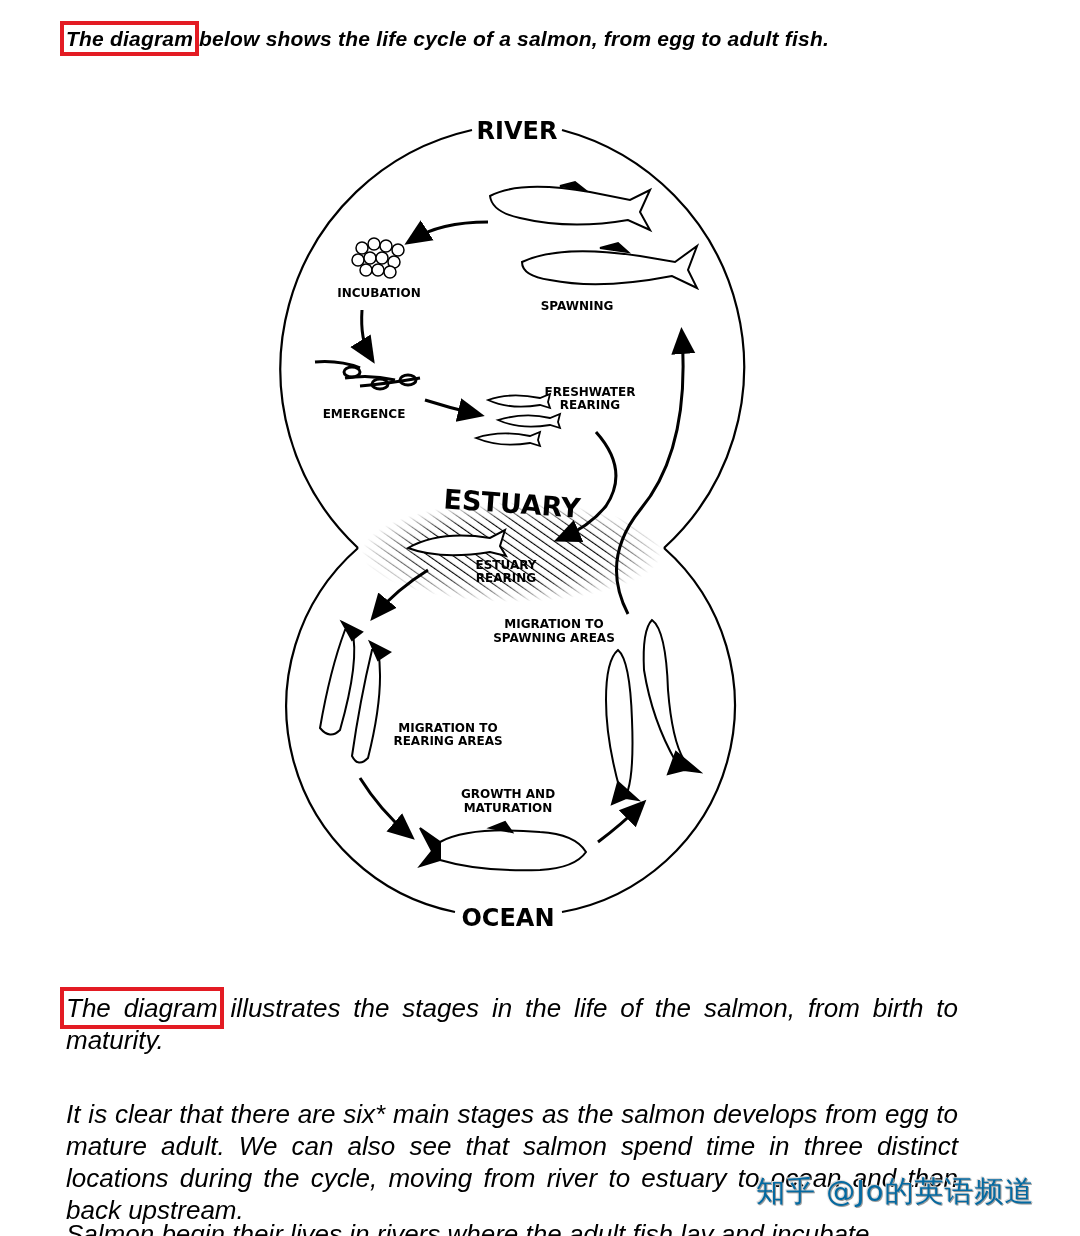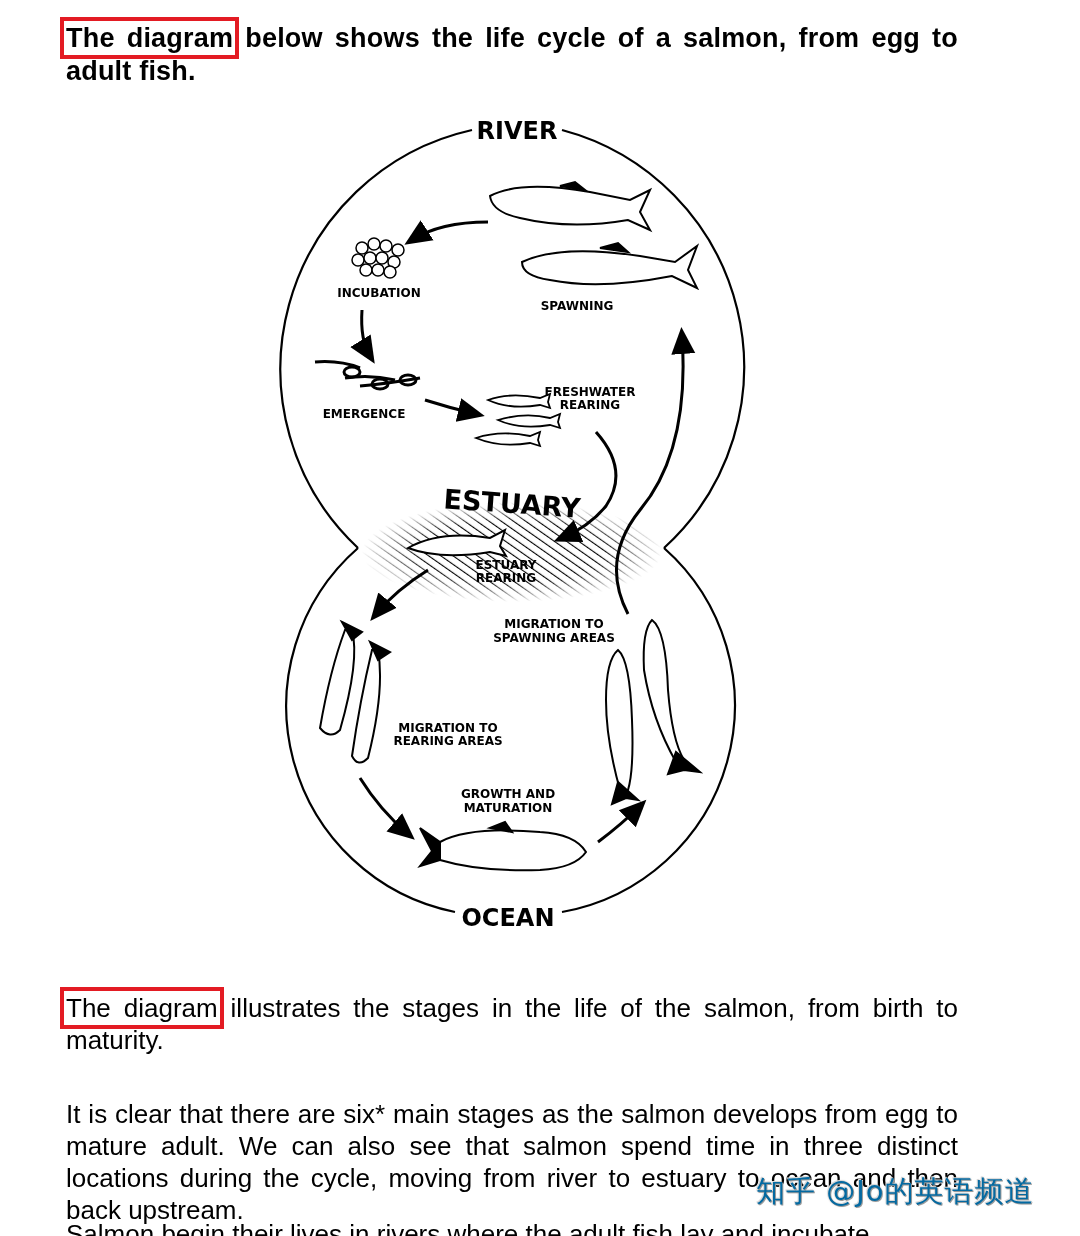--- a/index.html
+++ b/index.html
@@ -1,20 +1,20 @@
 <!DOCTYPE html>
 <html><head>
 <meta charset="utf-8">
 <style>
   html, body { margin: 0; padding: 0; background: #ffffff; }
   body { width: 1080px; height: 1236px; position: relative; overflow: hidden; font-family: "Liberation Sans", sans-serif; color: #000; }
-  .prompt { position: absolute; left: 66px; top: 22px; width: 892px; font-size: 27px; line-height: 33px; font-weight: bold; text-align: justify; letter-spacing: 0.2px; }
+  .prompt { position: absolute; left: 66px; top: 22px; width: 892px; font-size: 21px; line-height: 33px; font-weight: bold; font-style: italic; text-align: justify; letter-spacing: 0.2px; }
   .hl { outline: 4px solid #e31b23; outline-offset: 2px; }
   .diagram { position: absolute; left: 0; top: 100px; width: 1080px; height: 850px; }
-  .body-text { position: absolute; left: 66px; width: 892px; font-size: 26px; line-height: 32px; text-align: justify; }
+  .body-text { position: absolute; left: 66px; width: 892px; font-size: 26px; line-height: 32px; text-align: justify; font-style: italic; }
   .p1 { top: 992px; }
   .p2 { top: 1098px; }
   .p3 { top: 1218px; height: 30px; overflow: hidden; }
   .watermark { position: absolute; left: 756px; top: 1172px; font-size: 29px; color: #0369a1; text-shadow: 1px 1px 0 #9a9a9a, -1px -1px 0 #d8d8d8, 0 0 2px #b0b0b0; letter-spacing: 1px; font-family: "DejaVu Sans", sans-serif; }
   svg text { font-family: "DejaVu Sans", sans-serif; font-weight: bold; }
 </style>
 </head>
 <body>
 
 <div class="prompt"><span class="hl">The diagram</span><span> below shows the life cycle of a salmon, from egg to adult fish.</span></div>

